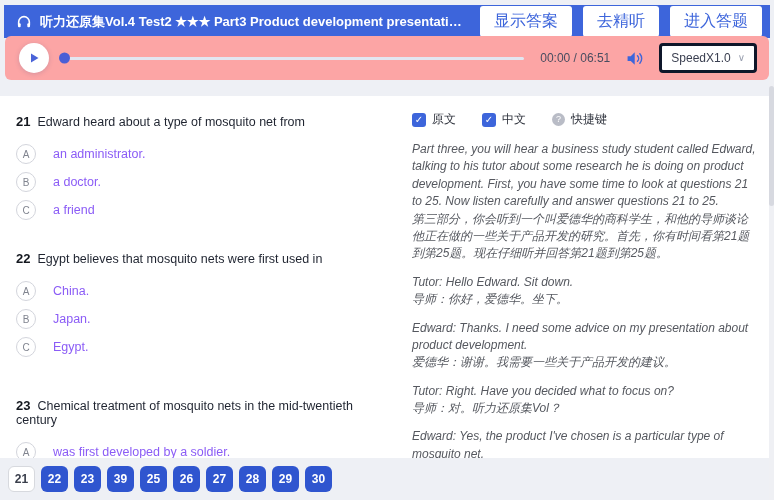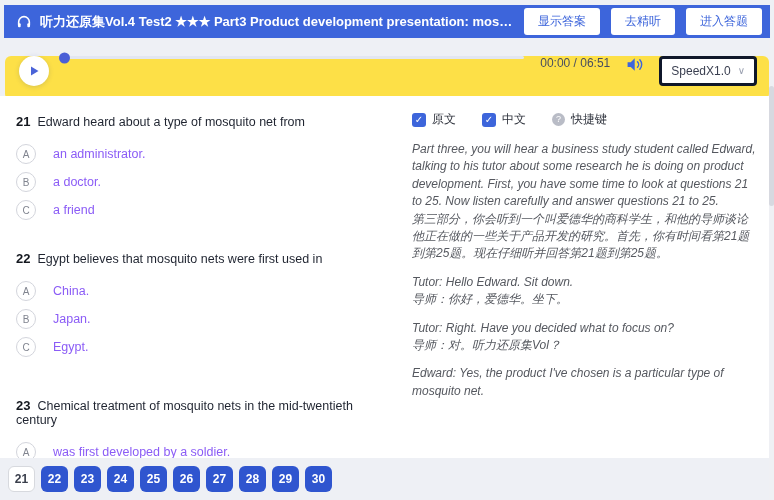--- a/index.html
+++ b/index.html
@@ -17,29 +17,29 @@
   }
   .header-left { display:flex; align-items:center; min-width:0; }
   .hp-icon { width:16px; height:16px; margin-right:8px; flex:0 0 auto; }
   .title {
     color:#fff; font-size:13px; font-weight:bold; white-space:nowrap;
     overflow:hidden; text-overflow:ellipsis; margin:0;
   }
   .header-btns { display:flex; flex:0 0 auto; }
   .hbtn {
     background:#fff; color:#3d65db; border:none; border-radius:3px;
-    font-size:12px; padding:5px 14px; margin-left:11px; cursor:pointer;
+    font-size:16px; padding:5px 14px; margin-left:11px; cursor:pointer;
     font-family:inherit; white-space:nowrap;
   }
 
   
   .player {
-    position:absolute; left:5px; right:5px; top:56px; height:44px;
-    background:#fde047; border-radius:6px;
-    display:flex; align-items:flex-start; padding:0 12px;
+    position:absolute; left:5px; right:5px; top:36px; height:44px;
+    background:#fca5a5; border-radius:6px;
+    display:flex; align-items:center; padding:0 12px;
   }
   .play-btn {
     width:30px; height:30px; border-radius:50%; background:#fff; border:none;
     box-shadow:0 1px 5px rgba(40,60,120,.18); cursor:pointer;
     display:flex; align-items:center; justify-content:center; margin-left:2px; flex:0 0 auto;
   }
   .progress {
     flex:1; height:3px; background:#e2e6f1; border-radius:2px;
     margin:0 16px 0 12px; position:relative; cursor:pointer;
   }
@@ -215,39 +215,43 @@
 
     <div class="para">
       <div>Part three, you will hear a business study student called Edward, talking to his tutor about some research he is doing on product development. First, you have some time to look at questions 21 to 25. Now listen carefully and answer questions 21 to 25.</div>
       <div>第三部分，你会听到一个叫爱德华的商科学生，和他的导师谈论他正在做的一些关于产品开发的研究。首先，你有时间看第21题到第25题。现在仔细听并回答第21题到第25题。</div>
     </div>
     <div class="para">
       <div>Tutor: Hello Edward. Sit down.</div>
       <div>导师：你好，爱德华。坐下。</div>
     </div>
     <div class="para">
+      <div>Edward: Thanks. I need some advice on my presentation about product development.</div>
+      <div>爱德华：谢谢。我需要一些关于产品开发的建议。</div>
+    </div>
+    <div class="para">
       <div>Tutor: Right. Have you decided what to focus on?</div>
       <div>导师：对。听力还原集Vol？</div>
     </div>
     <div class="para">
       <div>Edward: Yes, the product I've chosen is a particular type of mosquito net.</div>
 
     </div>
 
   </div>
 </div>
 
 <div class="sb-track">
   <div class="sb-thumb"></div>
 </div>
 
 <div class="qnav">
   <button class="qn active">21</button>
   <button class="qn">22</button>
   <button class="qn">23</button>
-  <button class="qn">24</button>
+  <button class="qn">39</button>
   <button class="qn">25</button>
   <button class="qn">26</button>
   <button class="qn">27</button>
   <button class="qn">28</button>
   <button class="qn">29</button>
   <button class="qn">30</button>
 </div>
 
 </body></html>

